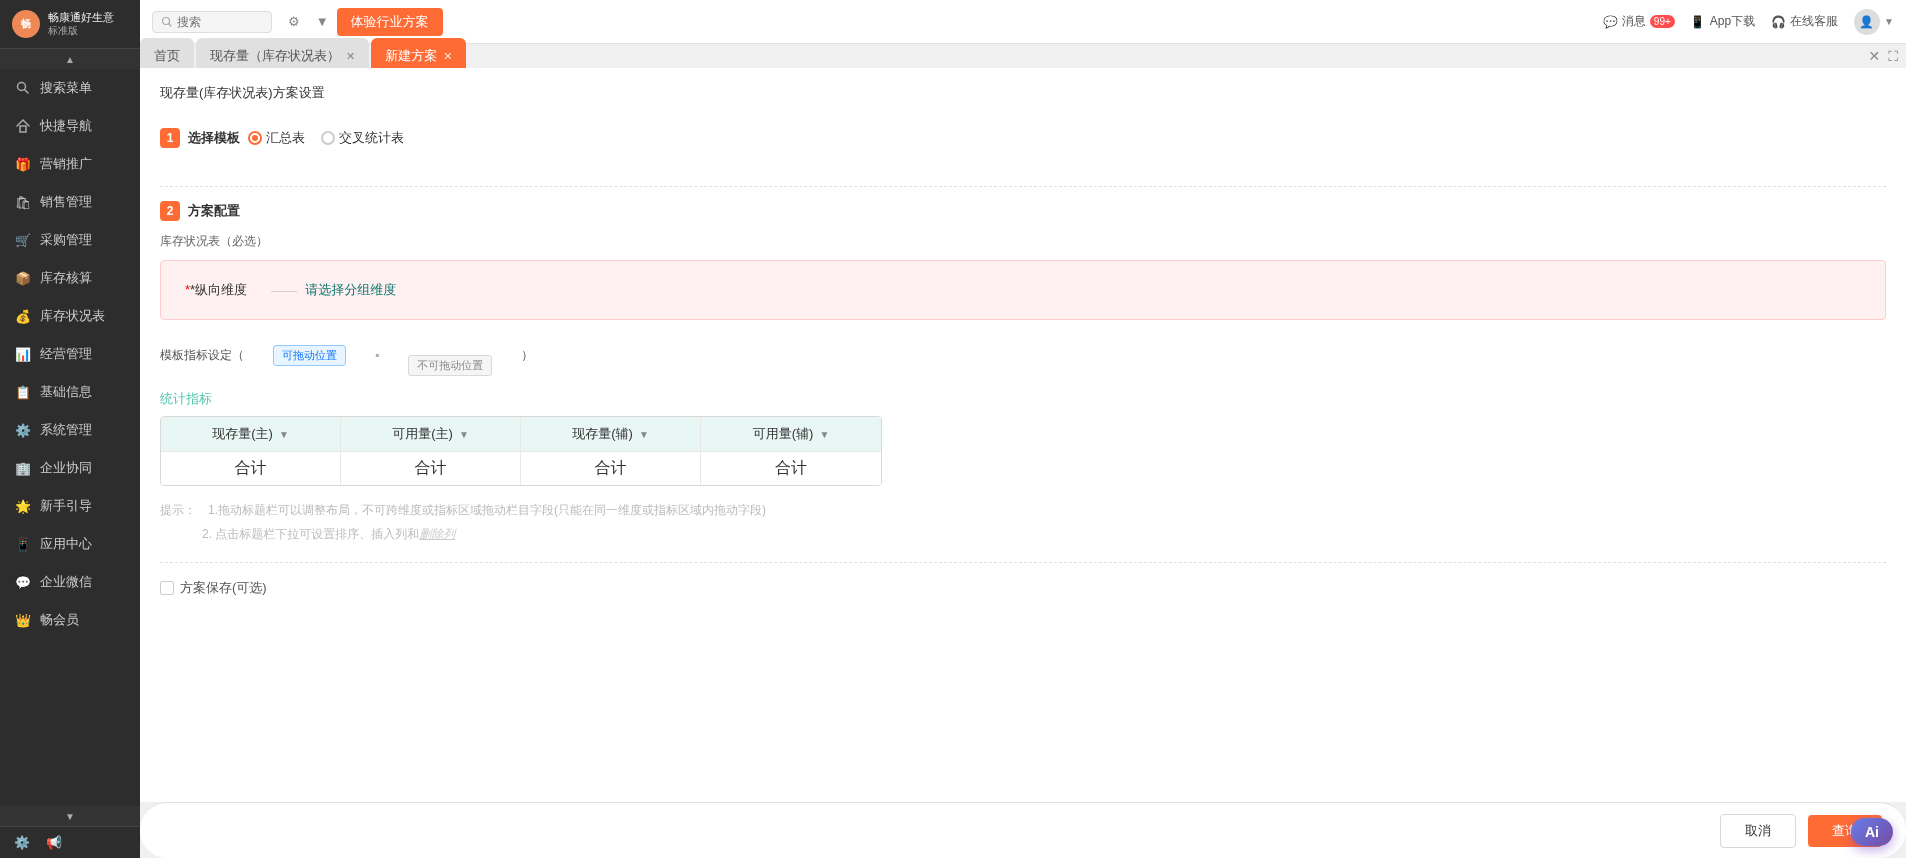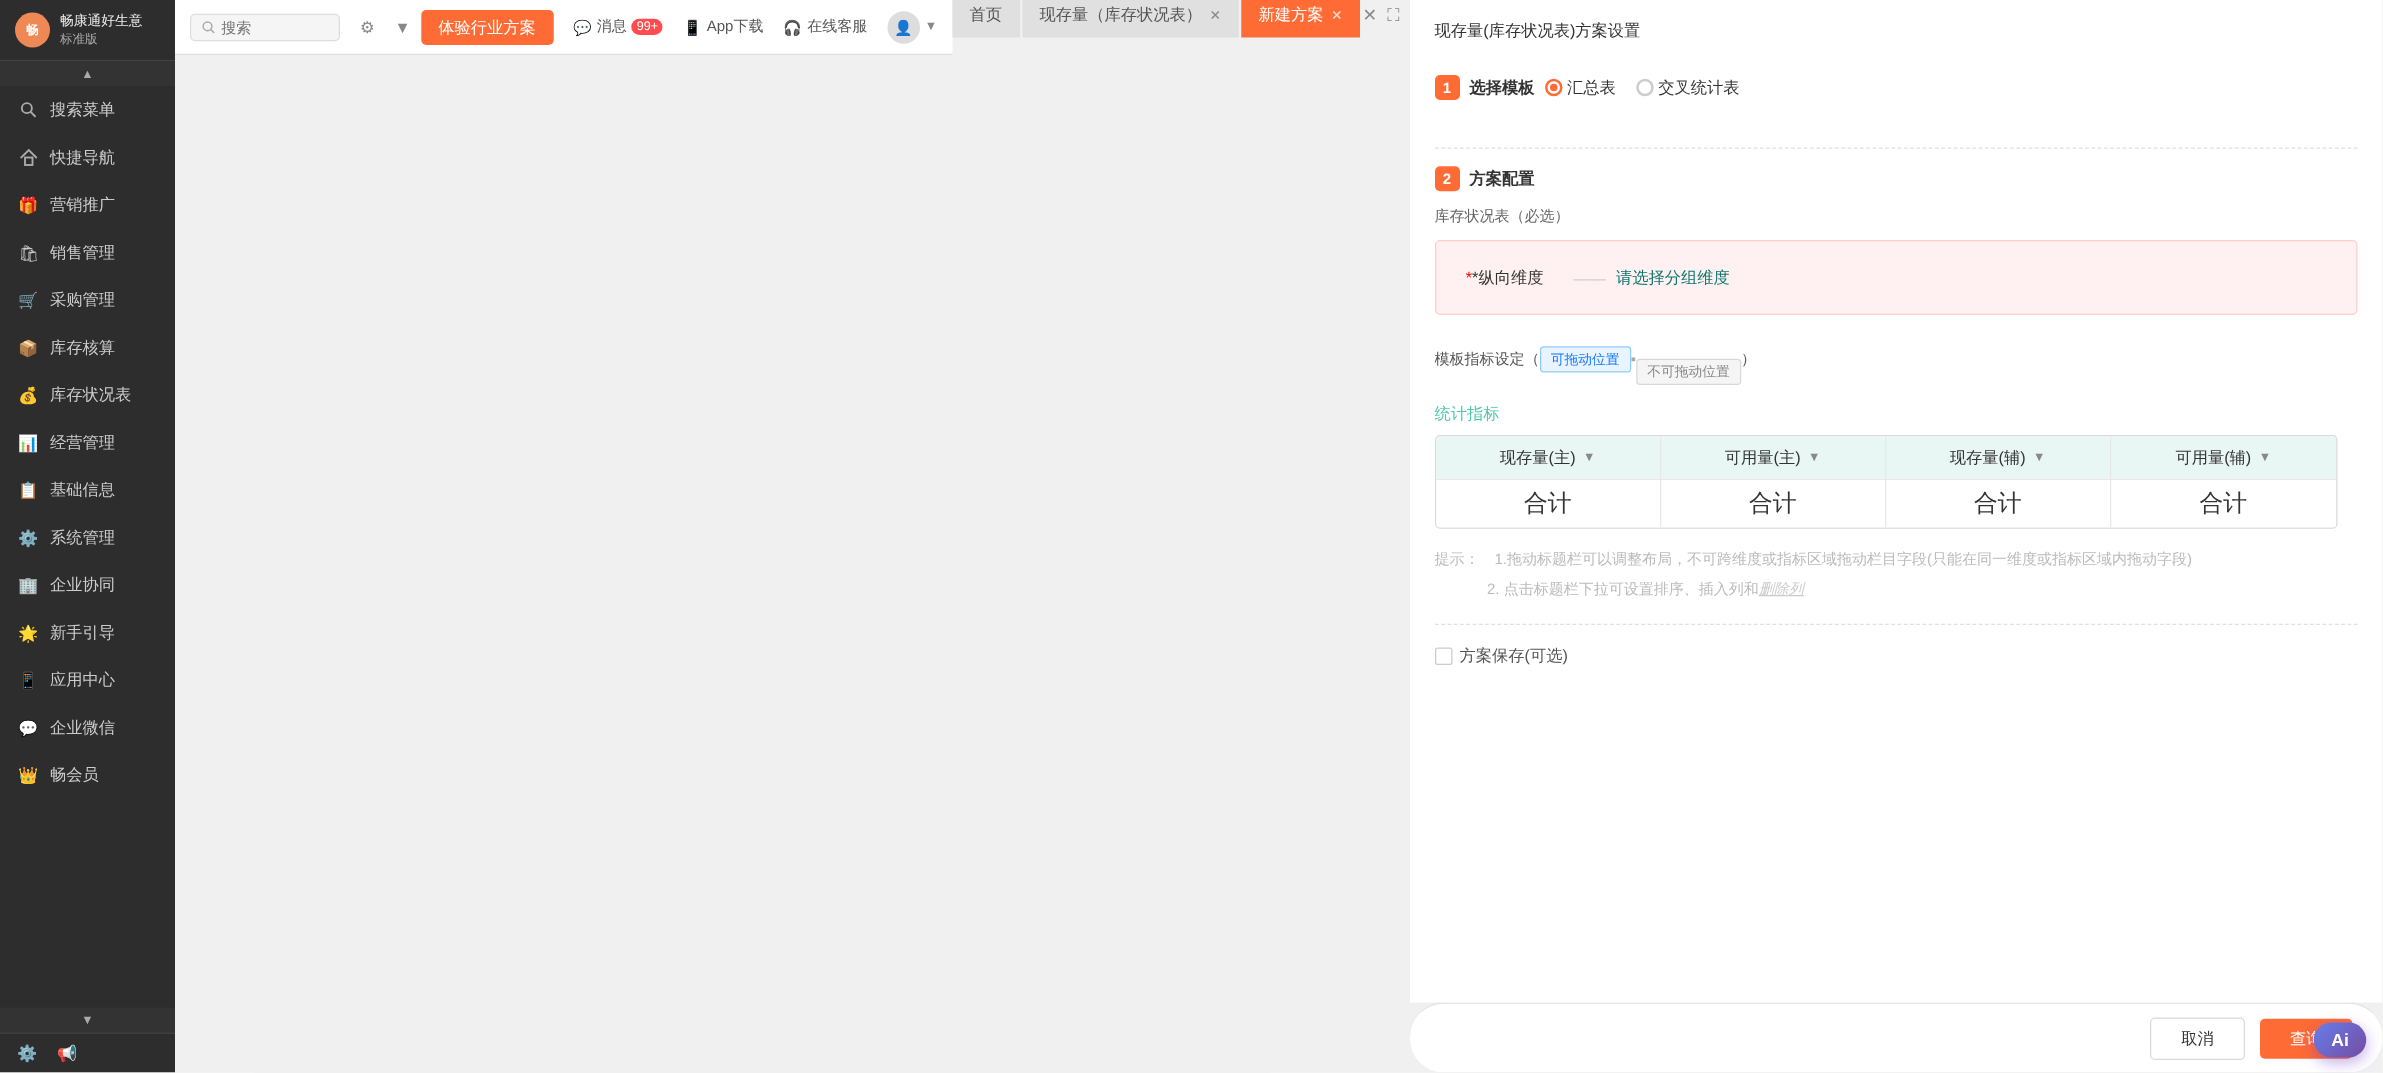--- a/index.html
+++ b/index.html
@@ -49,21 +49,21 @@
       padding: 8px 14px;
       display: flex; gap: 16px;
       border-top: 1px solid #444;
     }
     .sidebar-footer .icon { cursor: pointer; color: #aaa; }
 
     
     .main {
       flex: 1;
       display: flex;
-      flex-direction: row;
+      flex-direction: column;
       overflow: hidden;
       background: #f0f0f0;
     }
 
     
     .topbar {
       height: 44px;
       background: #fff;
       display: flex;
       align-items: center;
@@ -167,21 +167,21 @@
       border-radius: 4px;
       padding: 20px 24px;
       display: flex; align-items: center;
       margin-bottom: 14px;
     }
     .vertical-dim-label { font-size: 13px; color: #333; margin-right: 16px; }
     .dim-dash { color: #ccc; margin: 0 8px; }
     .dim-placeholder { color: #0f766e; font-size: 13px; }
 
     .indicator-setting {
-      display: flex; align-items: center; gap: 0;
+      display: flex; align-items: center; gap: 29px;
       margin-bottom: 14px; font-size: 12px; color: #555;
     }
     .drag-badge {
       display: inline-flex; align-items: center;
       background: #e8f4ff; border: 1px solid #91caff;
       border-radius: 3px; padding: 2px 8px; font-size: 11px; color: #1677ff;
     }
     .no-drag-badge {
       display: inline-flex; align-items: center;
       background: #f5f5f5; border: 1px solid #d9d9d9;
@@ -196,21 +196,21 @@
       width: 180px; padding: 8px 16px;
       display: flex; align-items: center; justify-content: center;
       gap: 6px; font-size: 13px; color: #333;
       border-right: 1px solid #e8e8e8;
     }
     .stats-col:last-child { border-right: none; }
     .stats-col-chevron { color: #888; font-size: 10px; }
     .stats-cell {
       width: 180px; padding: 6px 16px;
       display: flex; align-items: center; justify-content: center;
-      font-size: 19px; color: #333;
+      font-size: 16px; color: #333;
       border-right: 1px solid #e8e8e8;
     }
     .stats-cell:last-child { border-right: none; }
 
     .tips-section { font-size: 12px; color: #bbb; margin-top: 12px; line-height: 2; }
     .tips-section span { color: #ccc; font-style: italic; }
     .tips-link { color: #aaa; text-decoration: underline; }
 
     .save-option { display: flex; align-items: center; gap: 6px; font-size: 13px; color: #555; }
     .checkbox-box {

